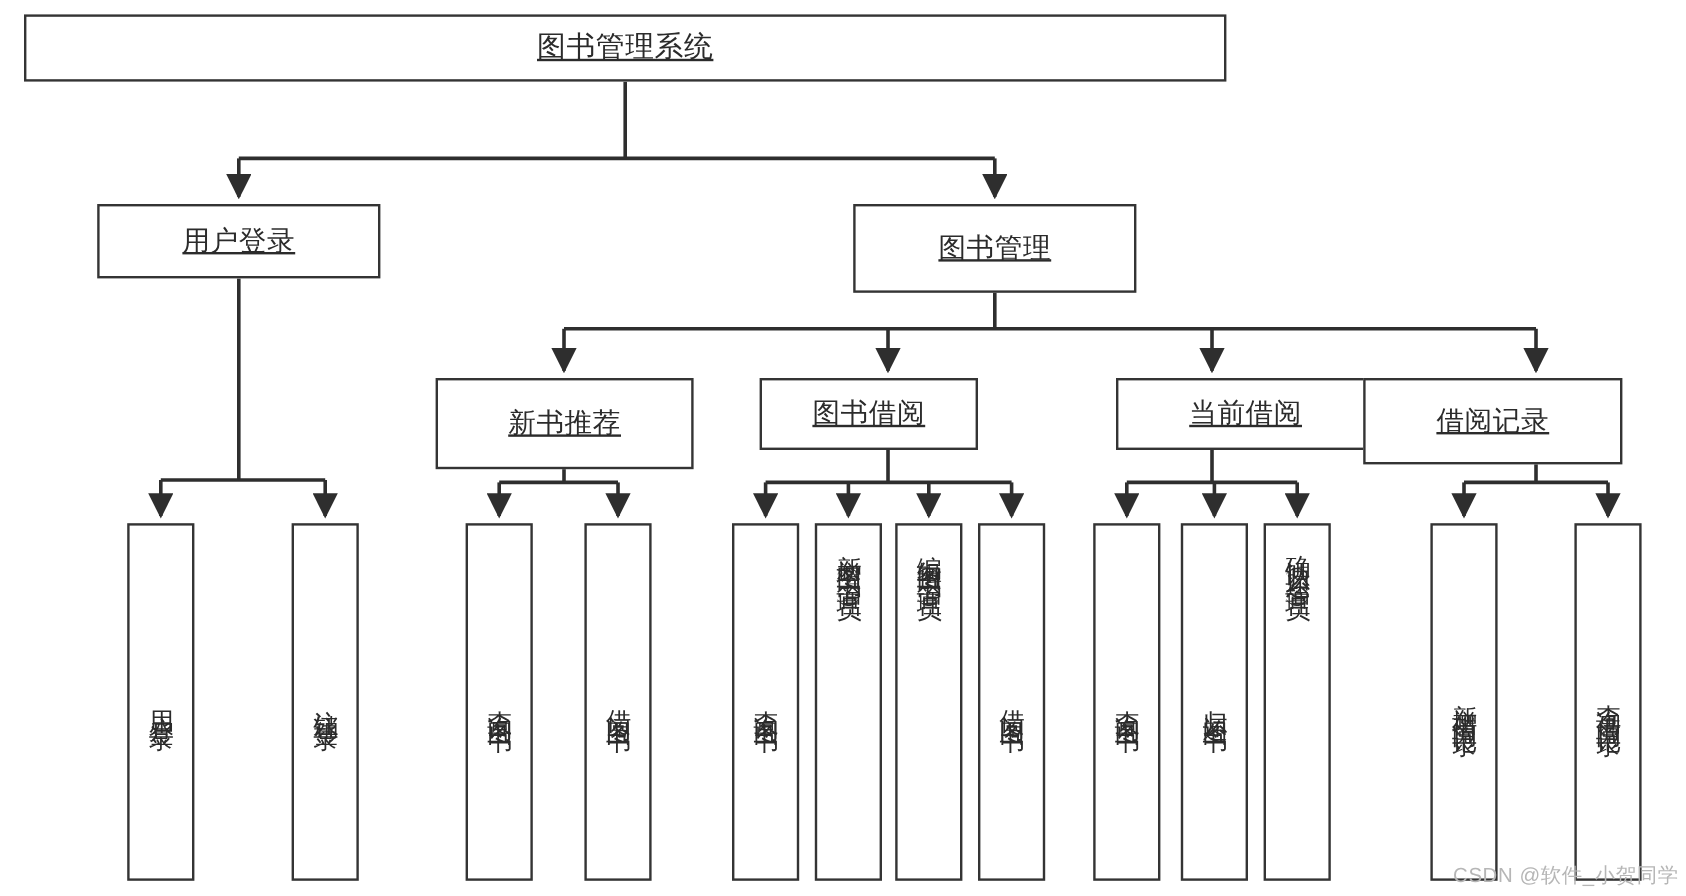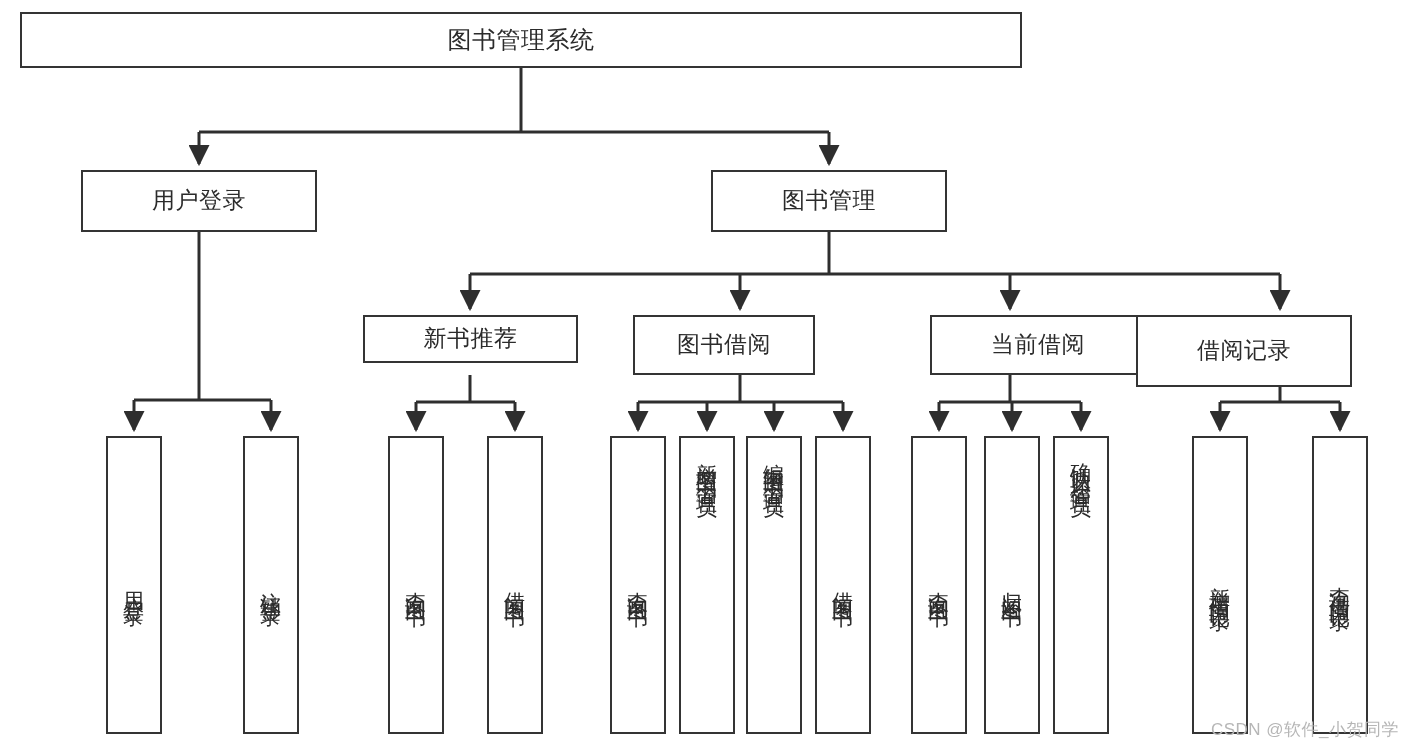--- a/index.html
+++ b/index.html
@@ -33,20 +33,21 @@
     background: #ffffff;
     display: flex;
     align-items: center;
     justify-content: center;
     color: #2b2b2b;
   }
   .node-h {
     font-size: 23px;
     letter-spacing: 0.5px;
     line-height: 1.1;
+    text-decoration: underline;
   }
   .node-root {
     font-size: 24px;
   }
   .node-v {
     font-size: 21px;
     align-items: flex-start;
     justify-content: center;
     padding-top: 8px;
   }
@@ -127,23 +128,23 @@
       <path d="M 1280 375 L 1280 402"></path>
       <path d="M 1220 402 L 1340 402"></path>
       <path d="M 1220 402 L 1220 430" marker-end="url(#arrow)"></path>
       <path d="M 1340 402 L 1340 430" marker-end="url(#arrow)"></path>
     </g>
   </svg>
 
   <div class="node node-h node-root" style="left: 20px; top: 12px; width: 1002px; height: 56px;">图书管理系统</div>
 
   <div class="node node-h" style="left: 81px; top: 170px; width: 236px; height: 62px;">用户登录</div>
-  <div class="node node-h" style="left: 711px; top: 170px; width: 236px; height: 62px;">图书管理</div>
+  <div class="node node-h" style="left: 711px; top: 170px; width: 236px; height: 74px;">图书管理</div>
 
-  <div class="node node-h" style="left: 363px; top: 315px; width: 215px; height: 48px;">新书推荐</div>
+  <div class="node node-h" style="left: 363px; top: 315px; width: 215px; height: 76px;">新书推荐</div>
   <div class="node node-h" style="left: 633px; top: 315px; width: 182px; height: 60px;">图书借阅</div>
   <div class="node node-h" style="left: 902px; top: 315px; width: 216px; height: 60px; margin-left: 28px;">当前借阅</div>
   <div class="node node-h" style="left: 1136px; top: 315px; width: 216px; height: 72px;">借阅记录</div>
 
   <div class="node node-v centered" style="left: 106px; top: 436px; width: 56px; height: 298px;">
     <span class="vtext">用户登录</span>
   </div>
   <div class="node node-v centered" style="left: 243px; top: 436px; width: 56px; height: 298px;">
     <span class="vtext">注销登录</span>
   </div>

